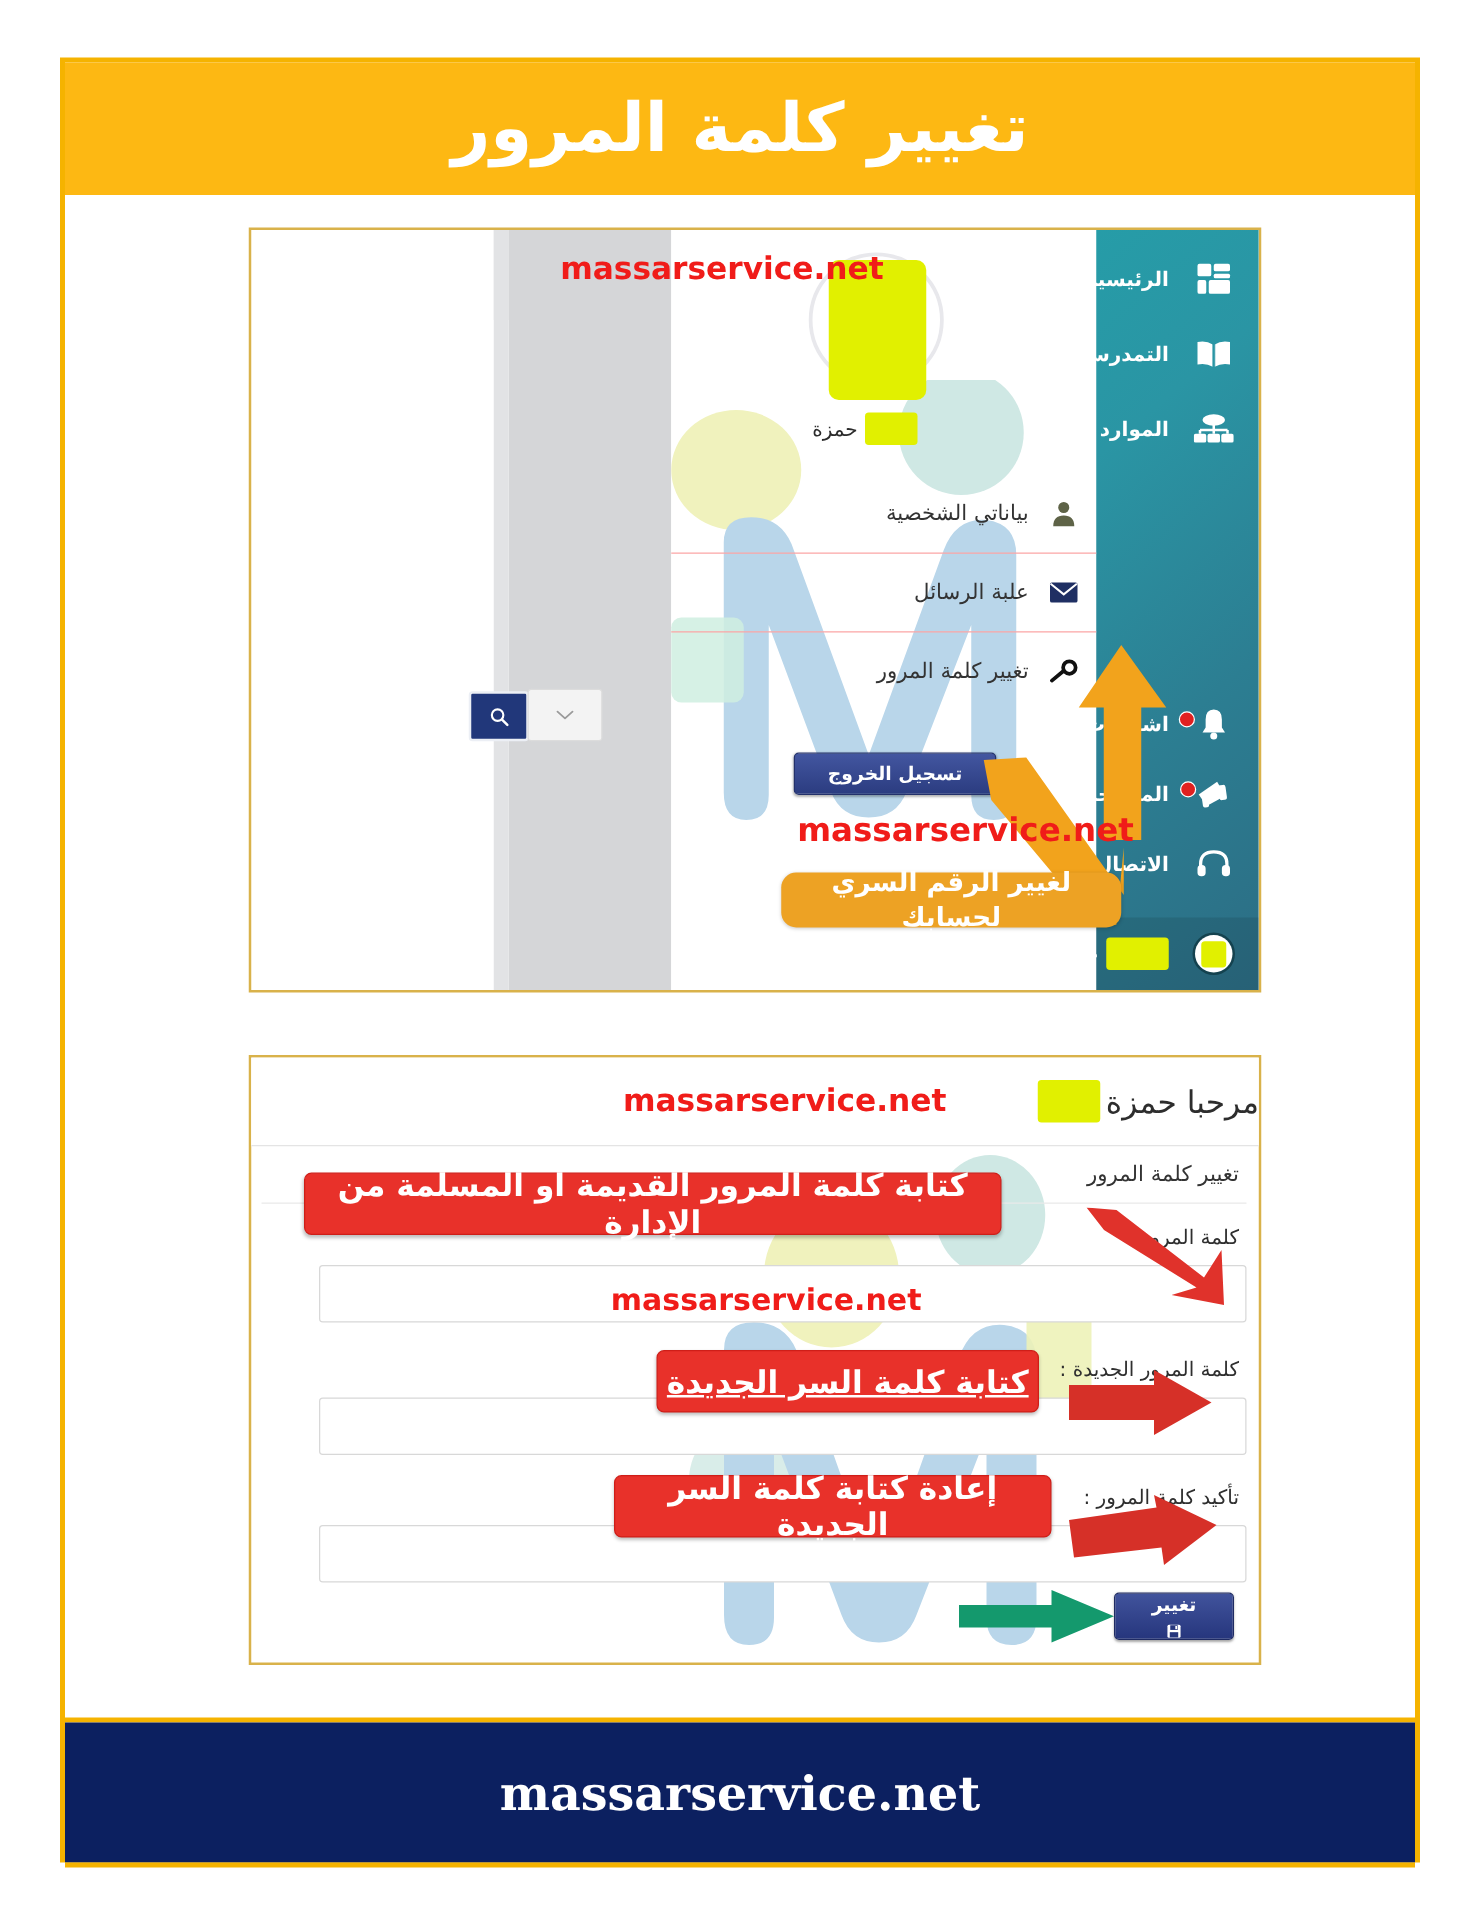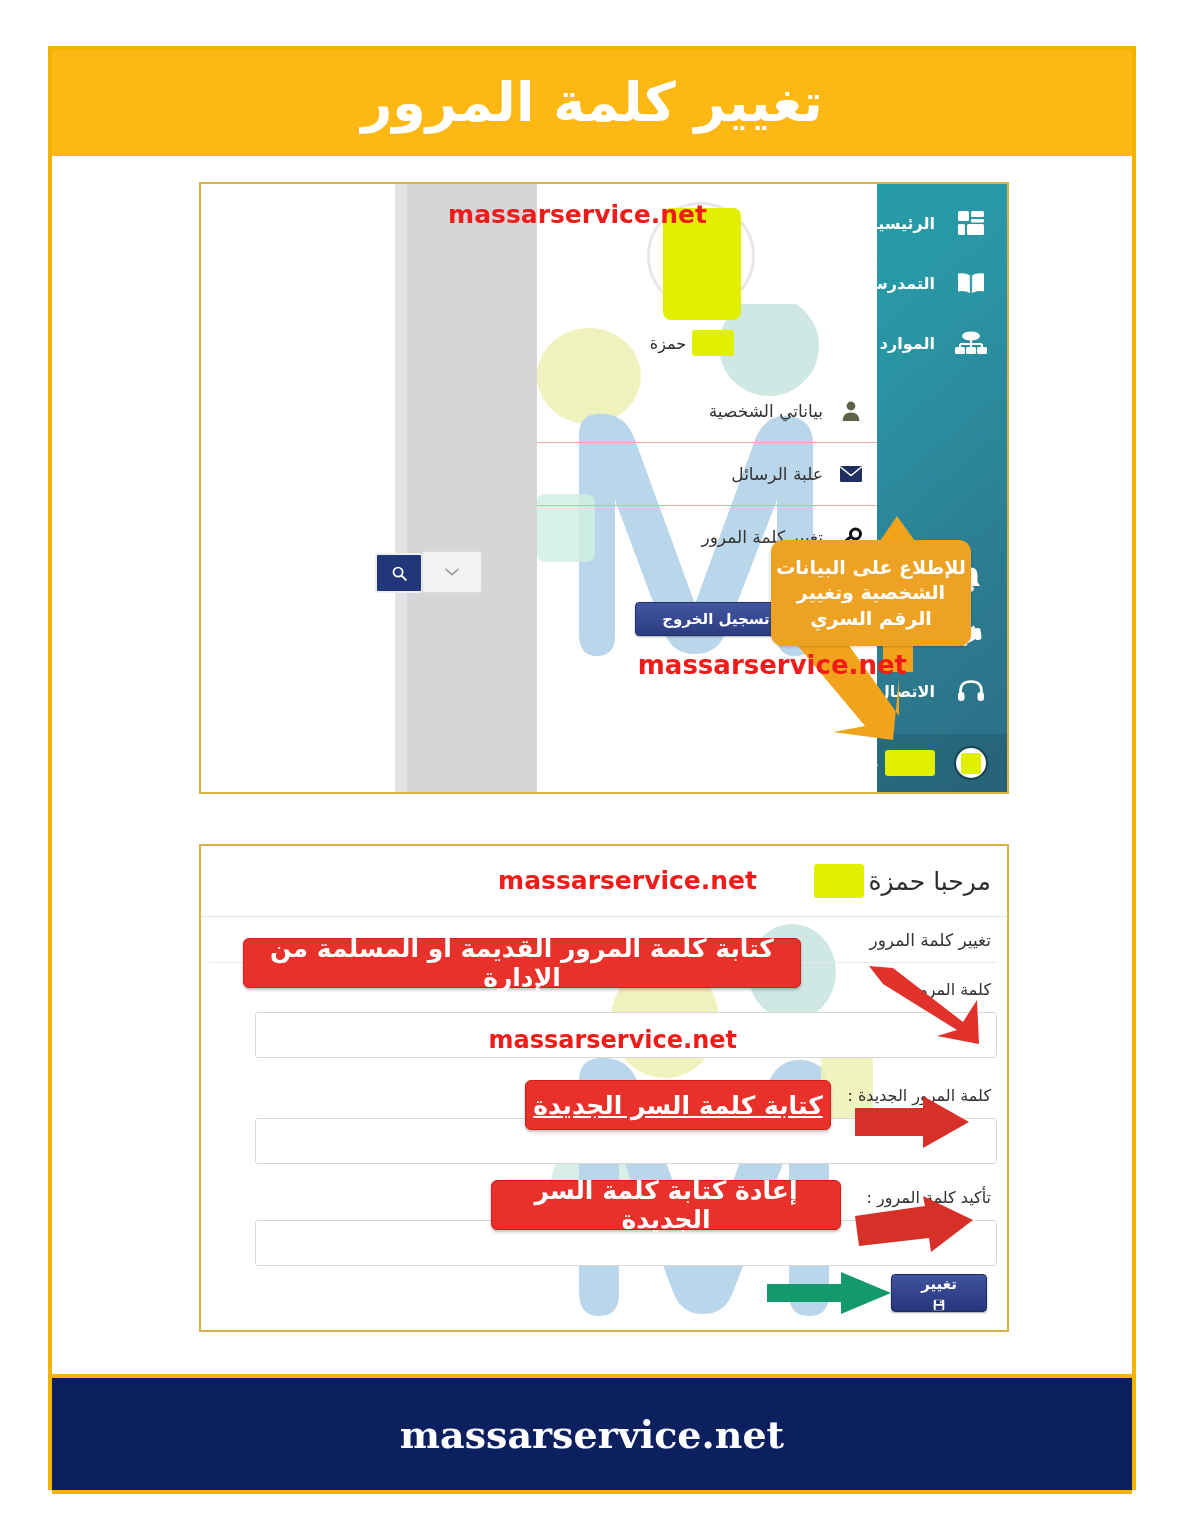--- a/index.html
+++ b/index.html
@@ -143,21 +143,21 @@
   
   .shot2{
     position:absolute;left:199px;top:844px;width:810px;height:488px;
     border:2px solid #d9b24a;box-sizing:border-box;background:#ffffff;overflow:hidden;
   }
   .welcome-bar{
     position:absolute;right:0;top:0;width:810px;height:70px;background:#fff;
     border-bottom:1px solid #e4e4e4;display:flex;align-items:center;direction:rtl;
   }
   .welcome-text{
-    font-size:25px;color:#2d2d2d;padding-right:16px;display:flex;align-items:center;gap:4px;
+    font-size:25px;color:#2d2d2d;display:flex;align-items:center;gap:4px;
   }
   .welcome-text .redact{width:50px;height:34px;}
   .form-head{
     position:absolute;right:16px;top:84px;font-size:17px;color:#333;direction:rtl;
   }
   .form-head-rule{position:absolute;right:10px;top:116px;width:788px;height:1px;background:#e9e9e9;}
   .f-label{position:absolute;font-size:16px;color:#2f2f2f;direction:rtl;}
   .f-input{
     position:absolute;height:46px;background:#fff;border:1px solid #d8d8d8;border-radius:3px;
     box-sizing:border-box;
@@ -352,22 +352,22 @@
   </div>
 
   <svg style="position:absolute;right:64px;top:330px;width:86px;height:160px;z-index:4;" viewBox="0 0 86 160">
     <polygon points="40,2 76,52 56,52 56,158 26,158 26,52 6,52" fill="#f2a31c"></polygon>
   </svg>
 
   <svg style="position:absolute;right:106px;top:420px;width:120px;height:140px;z-index:4;" viewBox="0 0 120 140">
     <polygon points="6,4 40,2 118,112 118,74 112,136 52,128 84,122 12,36" fill="#f2a31c"></polygon>
   </svg>
 
-  <div class="callout" style="right:36px;top:356px;width:200px;height:106px;font-size:19px;z-index:5;">للإطلاع على البيانات الشخصية وتغيير الرقم السري</div>
-
+
+  <div class="callout" style="right:110px;top:514px;width:272px;height:44px;font-size:21px;z-index:5;">لغيير الرقم السري لحسابك</div>
 
   <div class="brand-red" style="right:300px;top:16px;font-size:25px;z-index:6;">massarservice.net</div>
   <div class="brand-red" style="right:100px;top:466px;font-size:26px;z-index:6;">massarservice.net</div>
 </div>
 
 <div class="shot2">
 
   <svg class="watermark" style="right:130px;top:66px;width:340px;height:420px;" viewBox="0 0 340 420">
     <ellipse cx="255" cy="60" rx="44" ry="48" fill="#cfe8e4"></ellipse>
     <ellipse cx="128" cy="108" rx="54" ry="58" fill="#f0f2bd"></ellipse>

